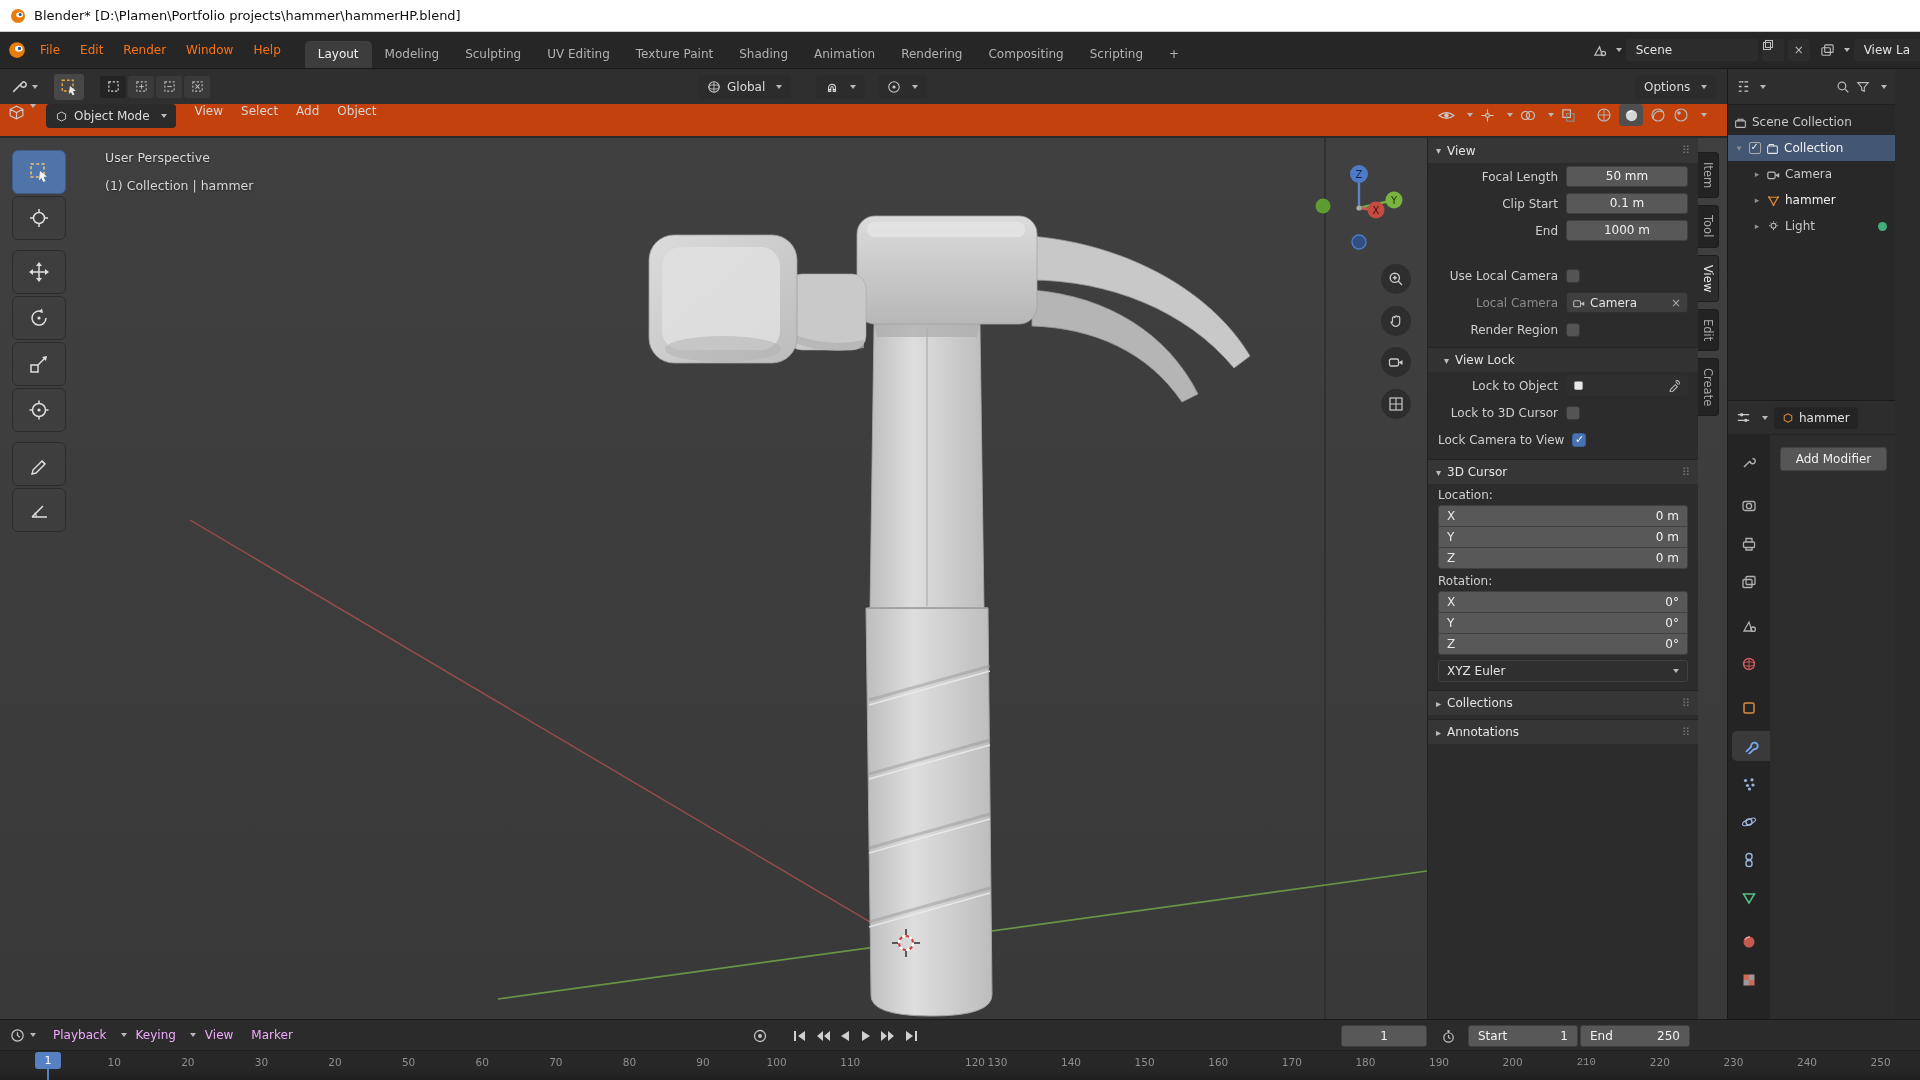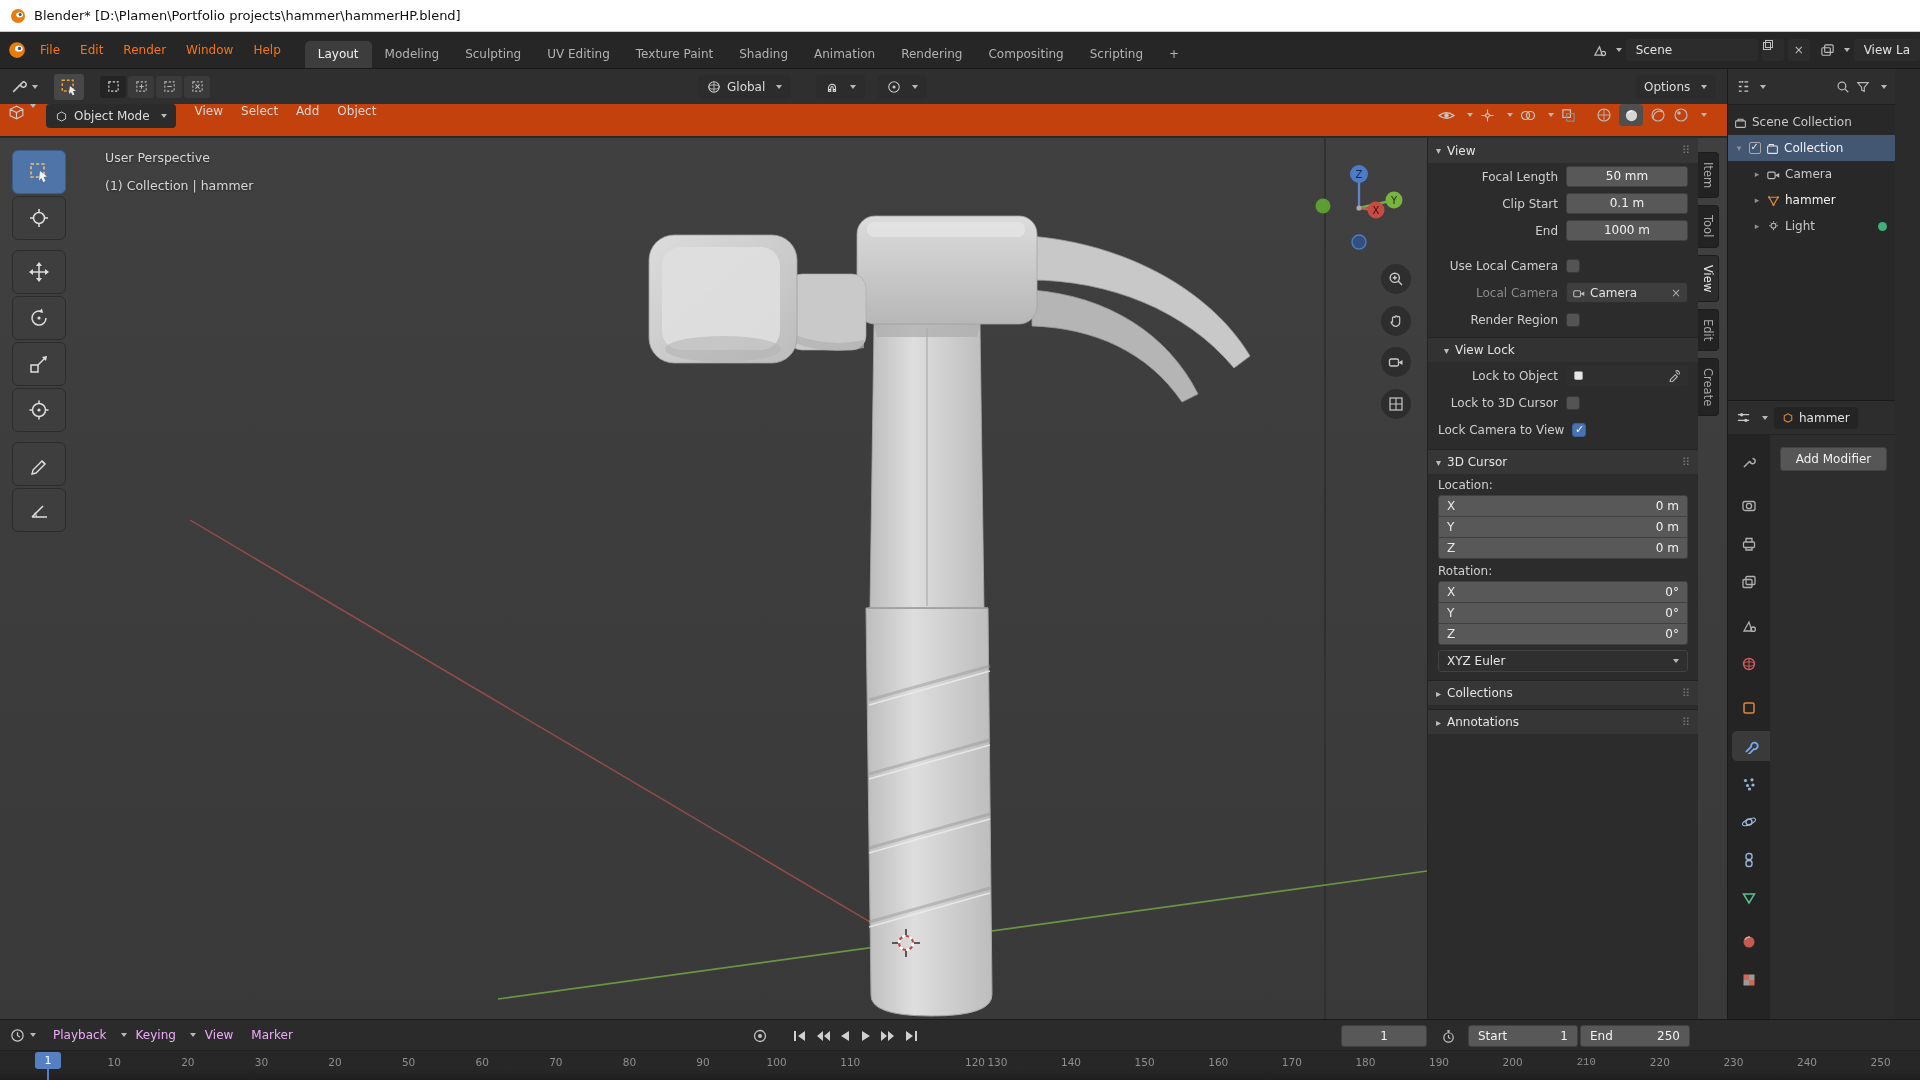--- a/index.html
+++ b/index.html
@@ -451,21 +451,21 @@
             <span class="pfield">50 mm</span>
           </div>
         <div class="prow">
             <span class="plab">Clip Start</span>
             <span class="pfield">0.1 m</span>
           </div>
         <div class="prow">
             <span class="plab">End</span>
             <span class="pfield">1000 m</span>
           </div>
-        <div class="prow" style="margin-top:8px">
+        <div class="prow" style="margin-top:18px">
             <span class="plab">Use Local Camera</span>
             <span class="pval">
               <span class="chk"></span>
             </span>
           </div>
         <div class="prow">
             <span class="plab dim">Local Camera</span>
           <span class="dfield">
             <svg width="12" height="10" viewBox="0 0 16 12">
                 <rect x="1" y="3" width="9" height="8" rx="1.5" fill="none" stroke="#bdbdbd" stroke-width="1.4"></rect>

